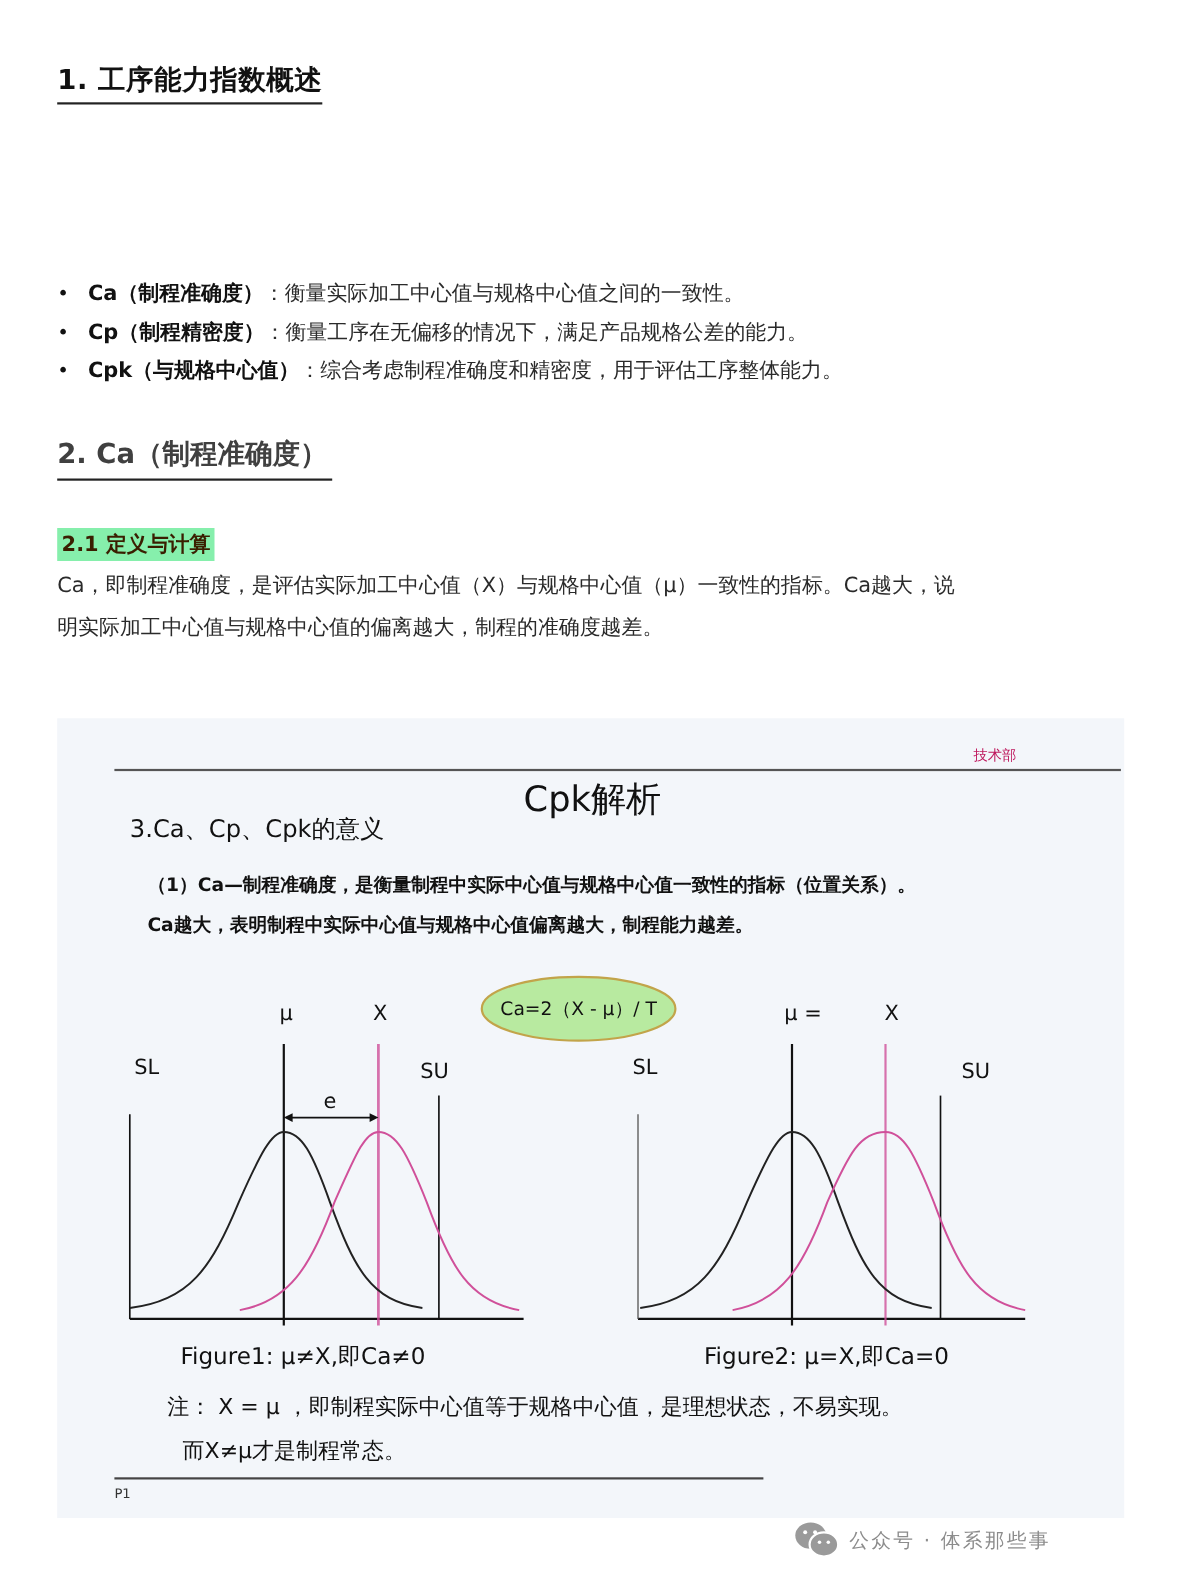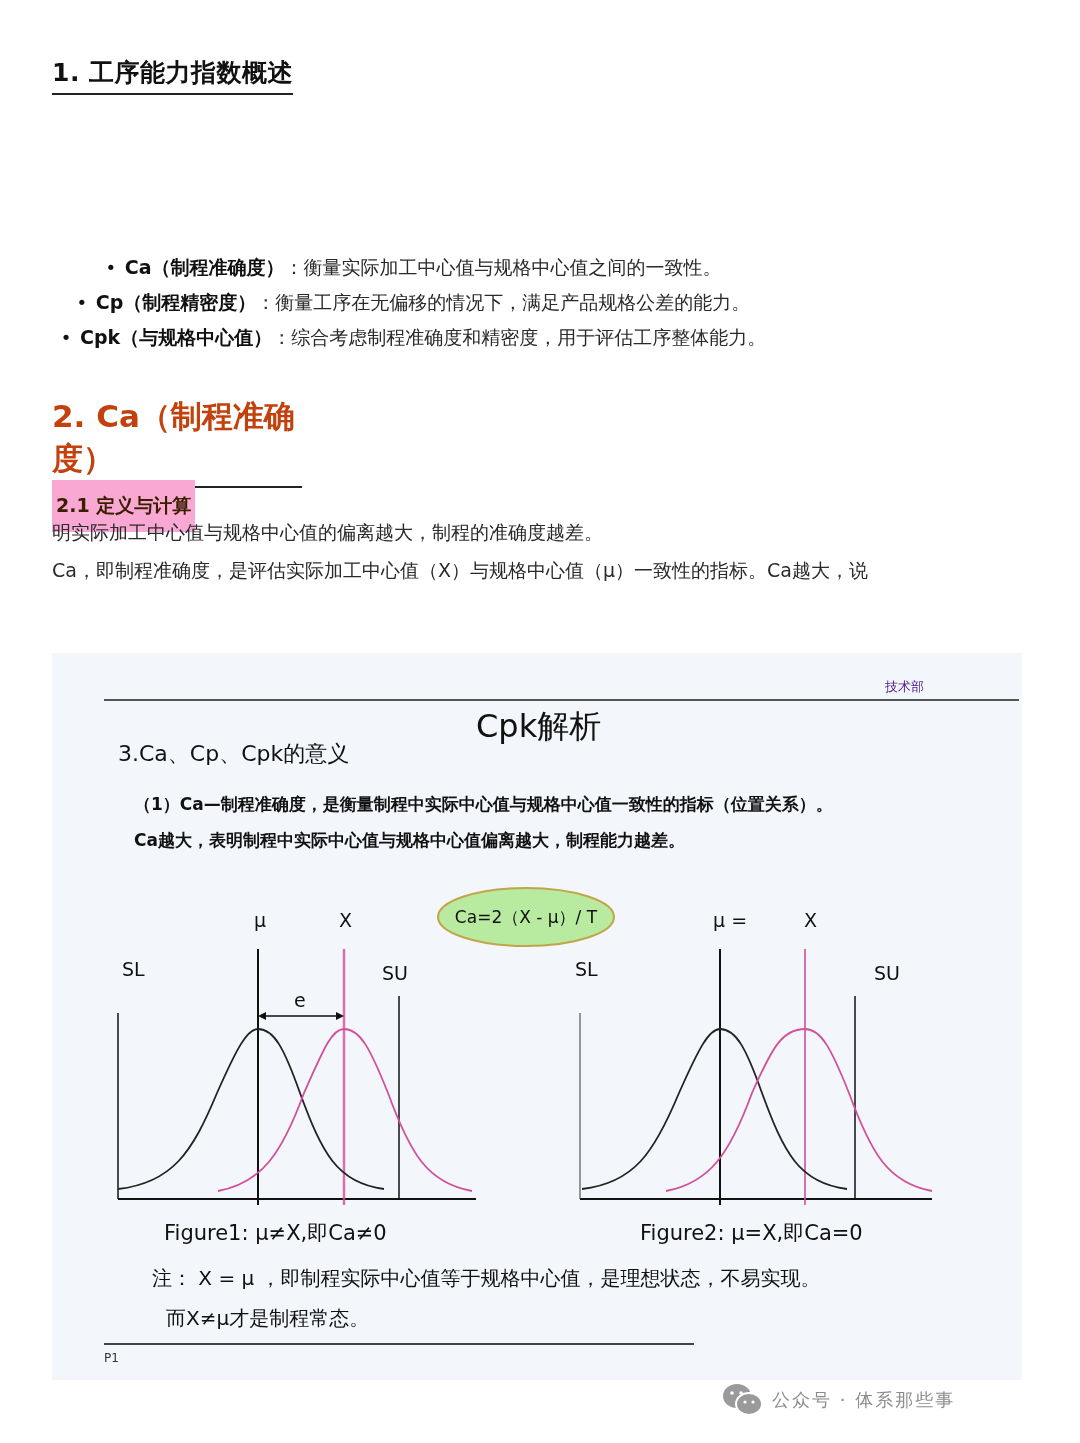--- a/index.html
+++ b/index.html
@@ -12,39 +12,39 @@
     position: absolute; left: 52px; top: 56px;
     font-size: 25px; font-weight: bold; color: #111;
     padding-bottom: 4px; border-bottom: 2px solid #222;
     letter-spacing: 0.5px;
   }
   .para {
     position: absolute; left: 52px; font-size: 19px; color: #2a2a2a;
     line-height: 38px; width: 980px;
   }
   .bullets { position: absolute; left: 52px; top: 250px; margin: 0; padding: 0; list-style: none; }
-  .bullets li { font-size: 19px; line-height: 35px; color: #2a2a2a; white-space: nowrap; text-align: center; }
+  .bullets li { font-size: 19px; line-height: 35px; color: #2a2a2a; white-space: nowrap; }
   .bullets .dot { display: inline-block; width: 28px; font-size: 18px; color: #111; }
   .bullets .term { font-weight: bold; color: #111; }
   .h2 {
     position: absolute; left: 52px; top: 396px;
-    font-size: 31px; font-weight: bold; color: #c2410c;
+    font-size: 25px; font-weight: bold; color: #404040;
     padding-bottom: 6px; border-bottom: 2px solid #222; width: 250px;
   }
   .h3 {
     position: absolute; left: 52px; top: 480px;
-    background: #f9a8d4; font-size: 19px; font-weight: bold; color: #3a1e00;
-    padding: 13px 4px;
+    background: #86efac; font-size: 19px; font-weight: bold; color: #3a1e00;
+    padding: 2px 4px;
   }
   
   .slide {
     position: absolute; left: 52px; top: 653px; width: 970px; height: 727px;
     background: #f3f6fa;
   }
-  .slide .dept { position: absolute; left: 833px; top: 25px; font-size: 13px; color: #4c1d95; }
+  .slide .dept { position: absolute; left: 833px; top: 25px; font-size: 13px; color: #be185d; }
   .slide .topline { position: absolute; left: 52px; top: 46px; width: 915px; height: 2px; background: #555; }
   .slide .title { position: absolute; left: 424px; top: 52px; font-size: 32px; color: #111; }
   .slide .subtitle { position: absolute; left: 66px; top: 86px; font-size: 22px; color: #111; }
   .slide .desc { position: absolute; left: 82px; font-size: 17px; font-weight: bold; color: #111; white-space: nowrap; }
   .slide svg.diagram { position: absolute; left: 0; top: 0; }
   .slide .caption { position: absolute; font-size: 21px; color: #111; white-space: nowrap; }
   .slide .note { position: absolute; font-size: 20px; color: #111; white-space: nowrap; }
   .slide .bottomline { position: absolute; left: 52px; top: 690px; width: 590px; height: 2px; background: #444; }
   .slide .pageno { position: absolute; left: 52px; top: 698px; font-size: 12px; color: #333; }
   .watermark {
@@ -70,22 +70,22 @@
   </li>
   <li>
     <span class="dot">•</span><span class="term">Cpk（与规格中心值）</span><span>：综合考虑制程准确度和精密度，用于评估工序整体能力。</span>
   </li>
 </ul>
 
 <div class="h2">2. Ca（制程准确度）</div>
 <div class="h3">2.1 定义与计算</div>
 
 <div class="para" style="top:513px;">
+  <div>Ca，即制程准确度，是评估实际加工中心值（X）与规格中心值（μ）一致性的指标。Ca越大，说</div>
   <div>明实际加工中心值与规格中心值的偏离越大，制程的准确度越差。</div>
-  <div>Ca，即制程准确度，是评估实际加工中心值（X）与规格中心值（μ）一致性的指标。Ca越大，说</div>
 </div>
 
 <div class="slide">
   <div class="dept">技术部</div>
   <div class="topline"></div>
   <div class="title">Cpk解析</div>
   <div class="subtitle">3.Ca、Cp、Cpk的意义</div>
   <div class="desc" style="top:140px;">（1）Ca—制程准确度，是衡量制程中实际中心值与规格中心值一致性的指标（位置关系）。</div>
   <div class="desc" style="top:176px;">Ca越大，表明制程中实际中心值与规格中心值偏离越大，制程能力越差。</div>
 

